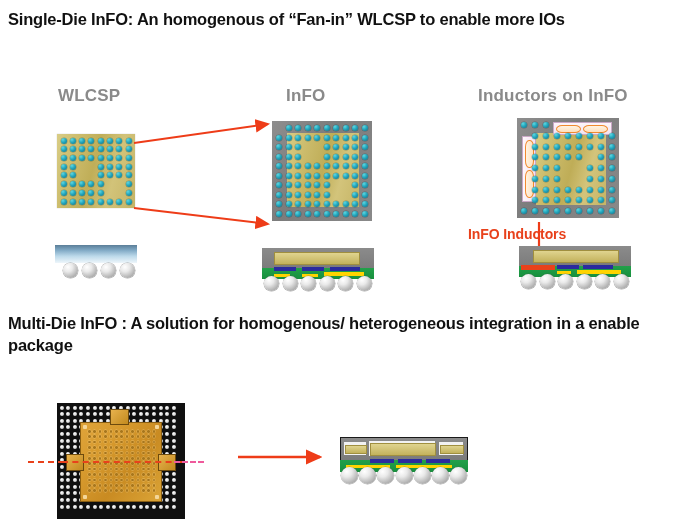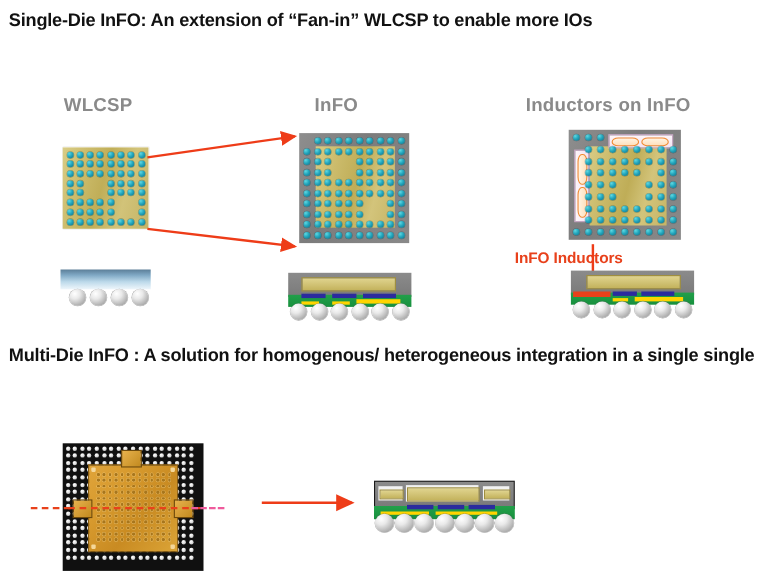--- a/index.html
+++ b/index.html
@@ -174,23 +174,23 @@
     border-top: 2px dashed #e8411b;
   }
   .dash-line.pink { border-top-color: #ef5a9c; }
 
   
   .arrow-svg { position: absolute; overflow: visible; }
 </style>
 </head>
 <body>
 
-<div class="heading" id="heading-single">Single-Die InFO: An extension of “Fan-in” WLCSP to enable more IOs</div>
-
-<div class="heading" id="heading-multi">Multi-Die InFO : A solution for homogenous/ heterogeneous integration in a single single</div>
+<div class="heading" id="heading-single">Single-Die InFO: An homogenous of “Fan-in” WLCSP to enable more IOs</div>
+
+<div class="heading" id="heading-multi">Multi-Die InFO : A solution for homogenous/ heterogeneous integration in a enable package</div>
 
 <div class="col-label" id="label-wlcsp">WLCSP</div>
 
 <div class="col-label" id="label-info">InFO</div>
 
 <div class="col-label" id="label-inductors">Inductors on InFO</div>
 
 <div class="abs" id="wlcsp-die">
   <div class="bump-grid" id="wlcsp-bumps">
       <div class="bump" style="left: 3.5px; top: 3.5px; width: 6px; height: 6px;"></div>

